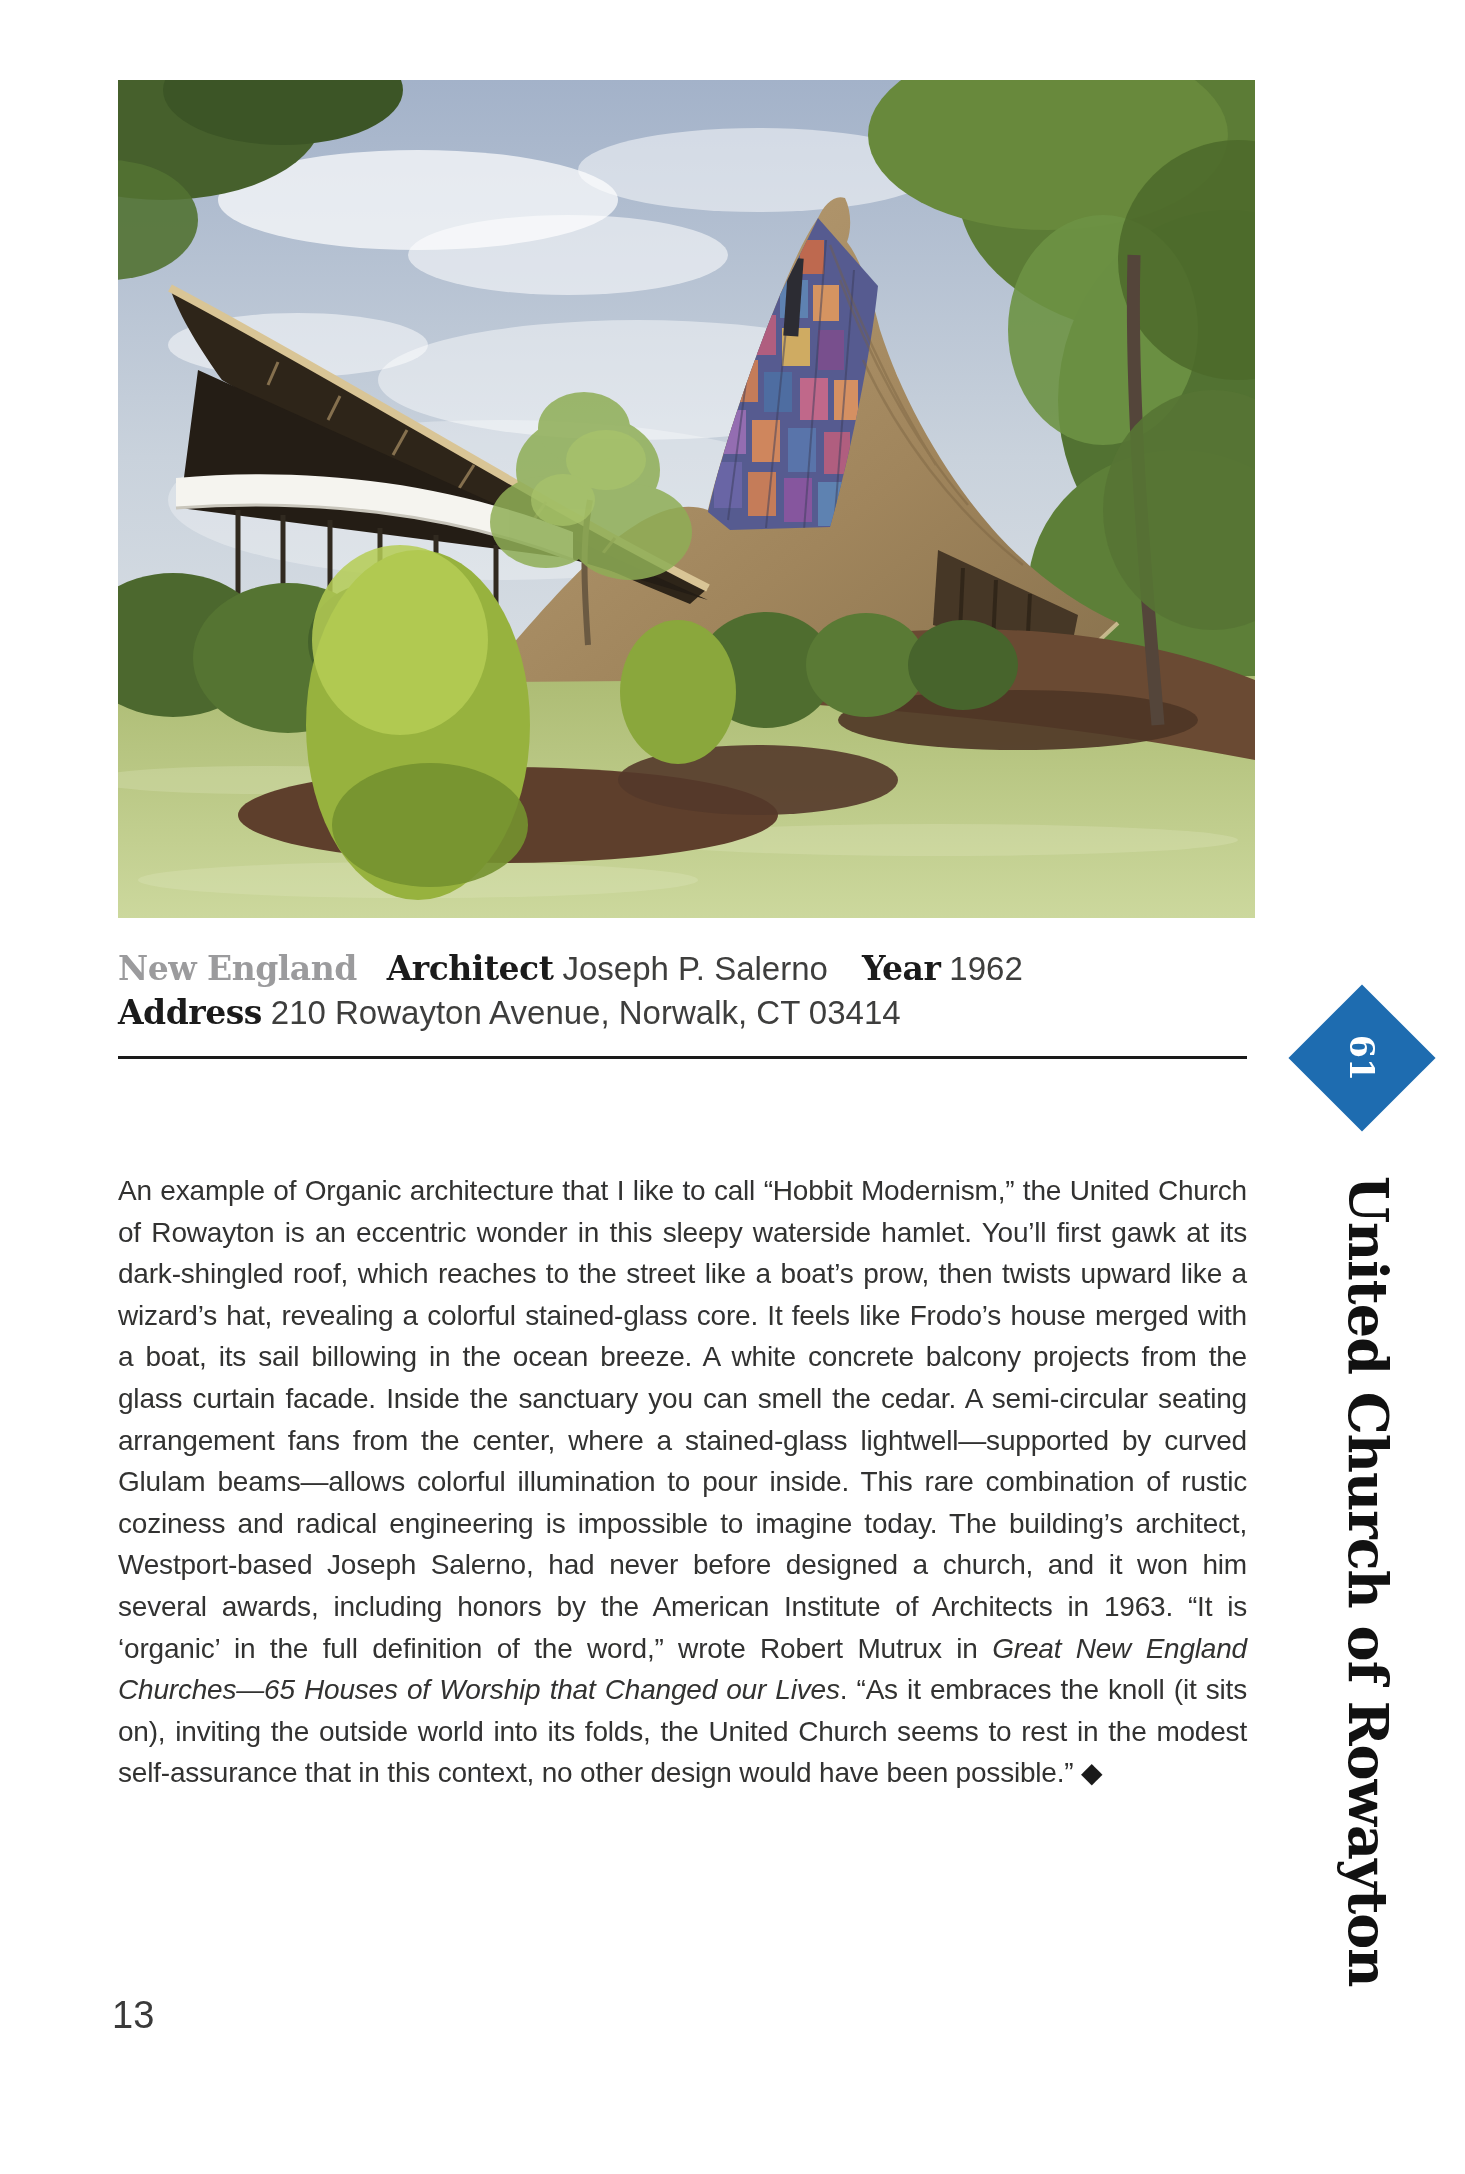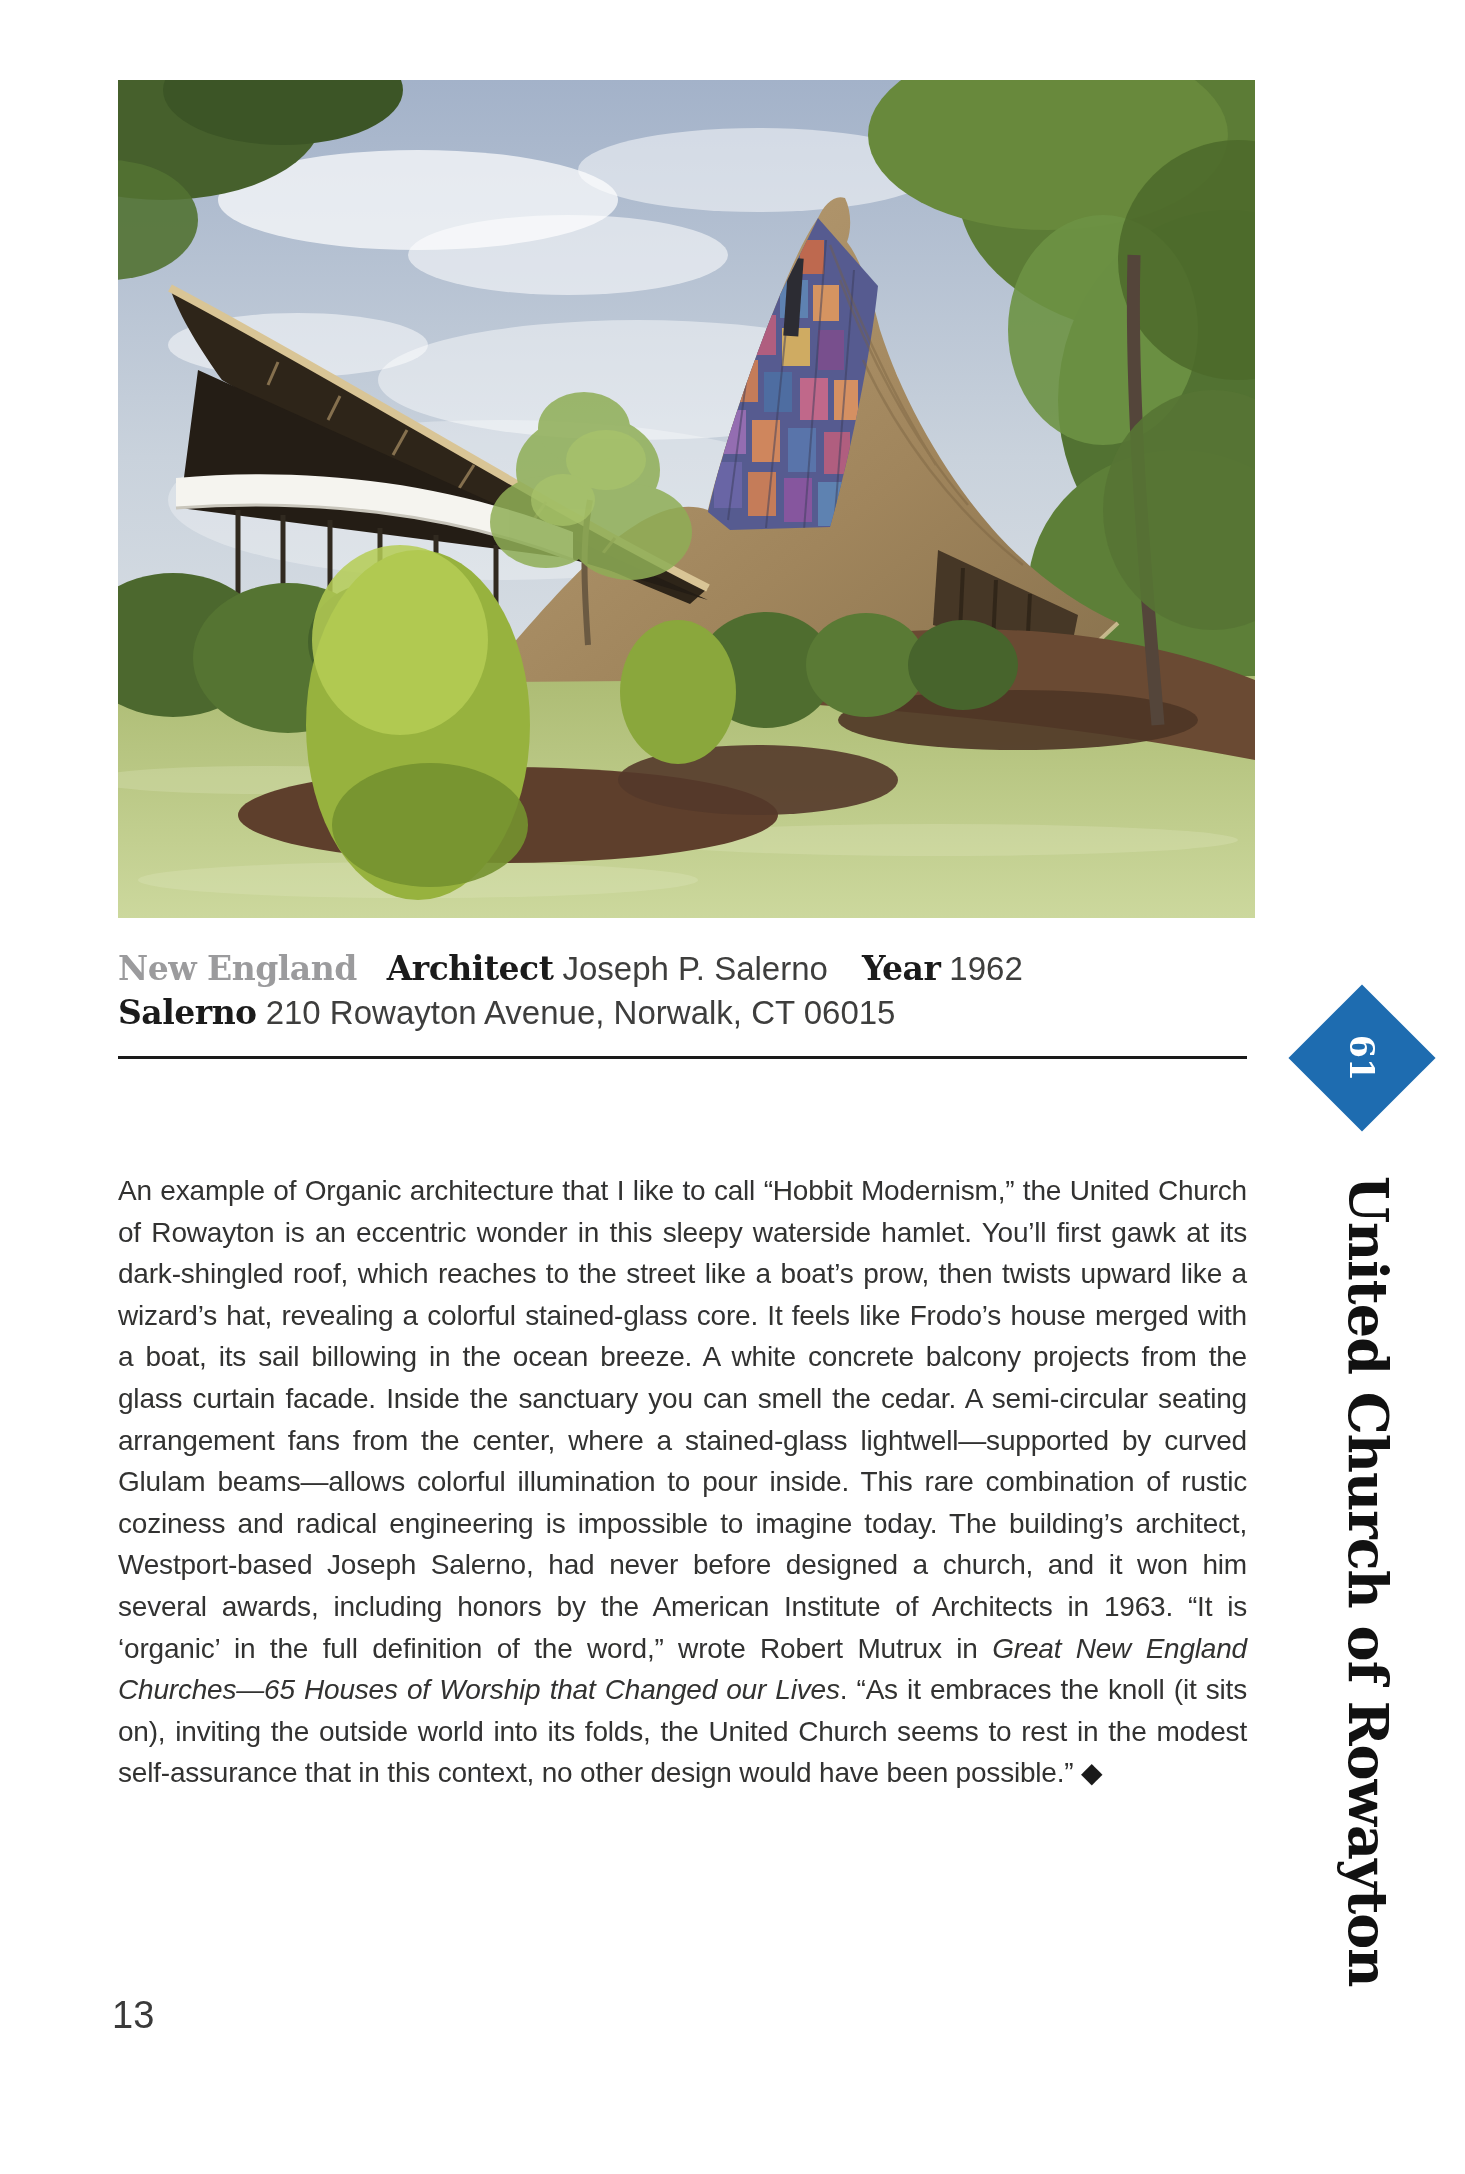--- a/index.html
+++ b/index.html
@@ -238,21 +238,21 @@
         <ellipse cx="312" cy="745" rx="98" ry="62" fill="#74912f" opacity="0.9"></ellipse>
       </g>
     </svg>
   </div>
 
   <div class="metaline meta1">
     <span class="slab region">New England</span><span class="pair"><span class="slab">Architect</span><span class="val">Joseph P. Salerno</span></span><span class="pair"><span class="slab">Year</span><span class="val">1962</span></span>
   </div>
 
   <div class="metaline meta2">
-    <span class="pair"><span class="slab">Salerno</span><span class="val">210 Rowayton Avenue, Norwalk, CT 06015</span></span>
+    <span class="pair"><span class="slab">Address</span><span class="val">210 Rowayton Avenue, Norwalk, CT 03414</span></span>
   </div>
 
   <div class="rule"></div>
 
 
 
   <div class="article">
     <span>An example of Organic architecture that I like to call “Hobbit Modernism,” the United Church of Rowayton is an eccentric wonder in this sleepy waterside hamlet. You’ll first gawk at its dark-shingled roof, which reaches to the street like a boat’s prow, then twists upward like a wizard’s hat, revealing a colorful stained-glass core. It feels like Frodo’s house merged with a boat, its sail billowing in the ocean breeze. A white concrete balcony projects from the glass curtain facade. Inside the sanctuary you can smell the cedar. A semi-circular seating arrangement fans from the center, where a stained-glass lightwell—supported by curved Glulam beams—allows colorful illumination to pour inside. This rare combination of rustic coziness and radical engineering is impossible to imagine today. The building’s architect, Westport-based Joseph Salerno, had never before designed a church, and it won him several awards, including honors by the American Institute of Architects in 1963. “It is ‘organic’ in the full definition of the word,” wrote Robert Mutrux in </span><span class="italic">Great New England Churches—65 Houses of Worship that Changed our Lives</span><span>. “As it embraces the knoll (it sits on), inviting the outside world into its folds, the United Church seems to rest in the modest self-assurance that in this context, no other design would have been possible.” </span><span class="endmark">◆</span>
   </div>
 

